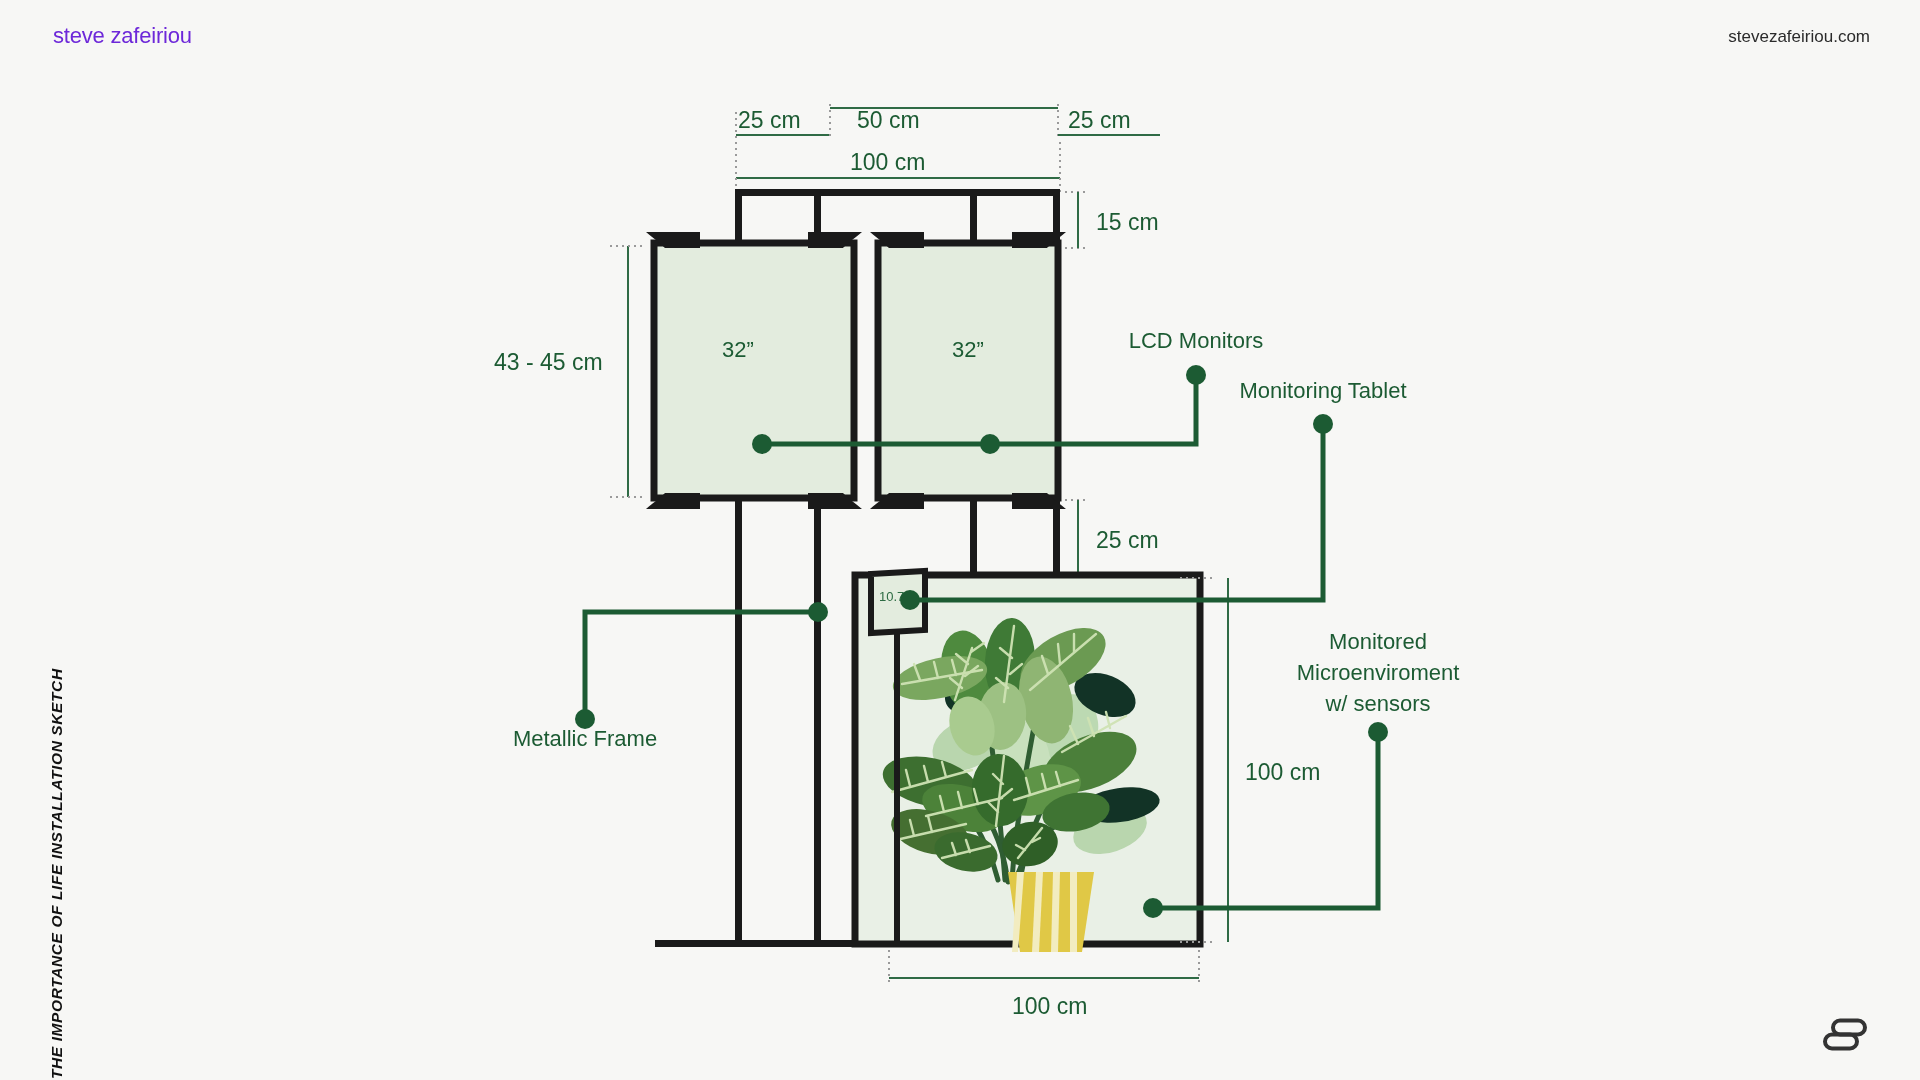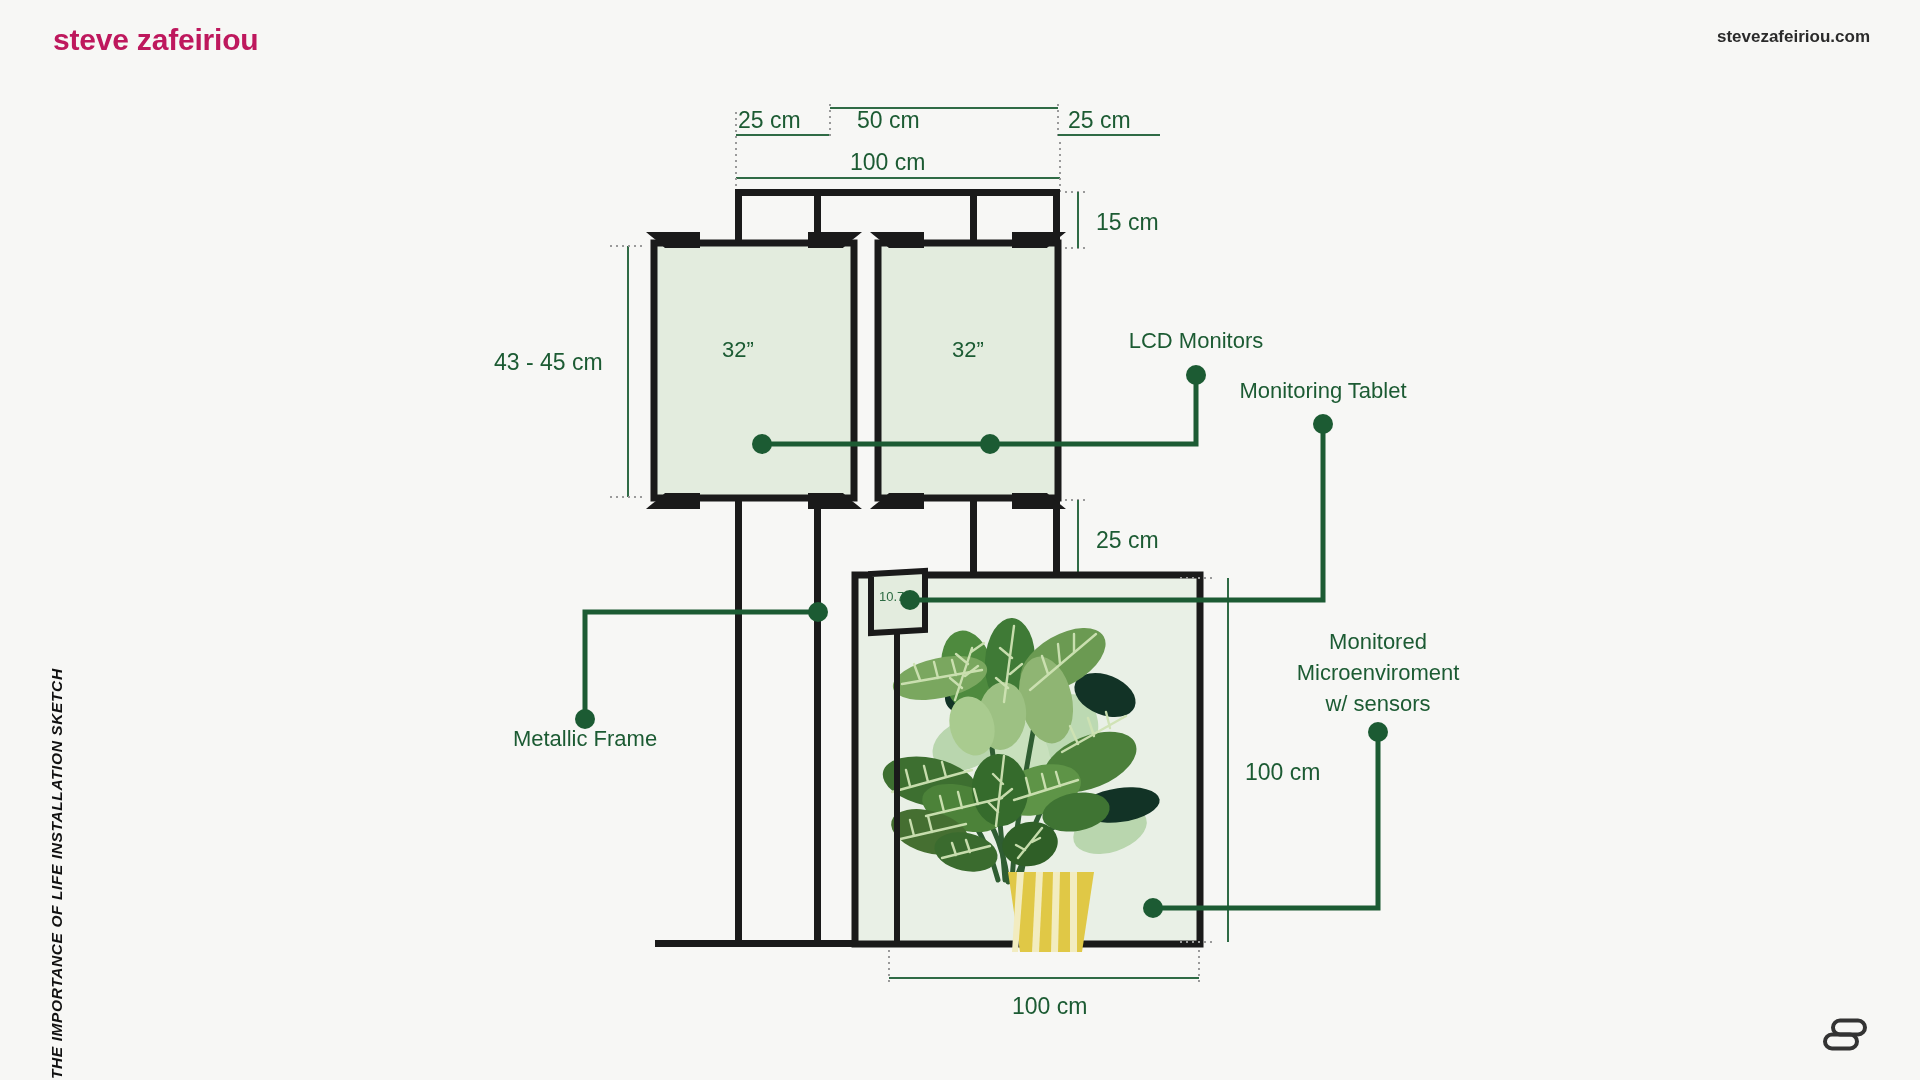--- a/index.html
+++ b/index.html
@@ -5,25 +5,25 @@
   html,body{margin:0;padding:0;}
   body{
     width:1920px;height:1080px;
     background:#f7f7f5;
     font-family:"Liberation Sans", sans-serif;
     overflow:hidden;
     position:relative;
   }
   .brand{
     position:absolute;left:53px;top:23px;
-    font-size:30px;font-weight:700;color:#be185d;letter-spacing:-0.2px;
+    font-size:22px;font-weight:400;color:#6d28d9;letter-spacing:-0.2px;
   }
   .site{
     position:absolute;right:50px;top:27px;
-    font-size:17px;color:#2b2b2b;font-weight:700;
+    font-size:17px;color:#2b2b2b;font-weight:400;
   }
   .vtitle{
     position:absolute;left:-253px;top:760px;
     width:620px;text-align:left;
     transform:rotate(-90deg);transform-origin:center center;
     font-size:15.5px;font-style:italic;font-weight:600;
     letter-spacing:0.6px;color:#111;white-space:nowrap;
   }
   .logo{position:absolute;right:52px;bottom:28px;width:46px;height:34px;}
   svg.stage{position:absolute;left:0;top:0;width:1920px;height:1080px;}

